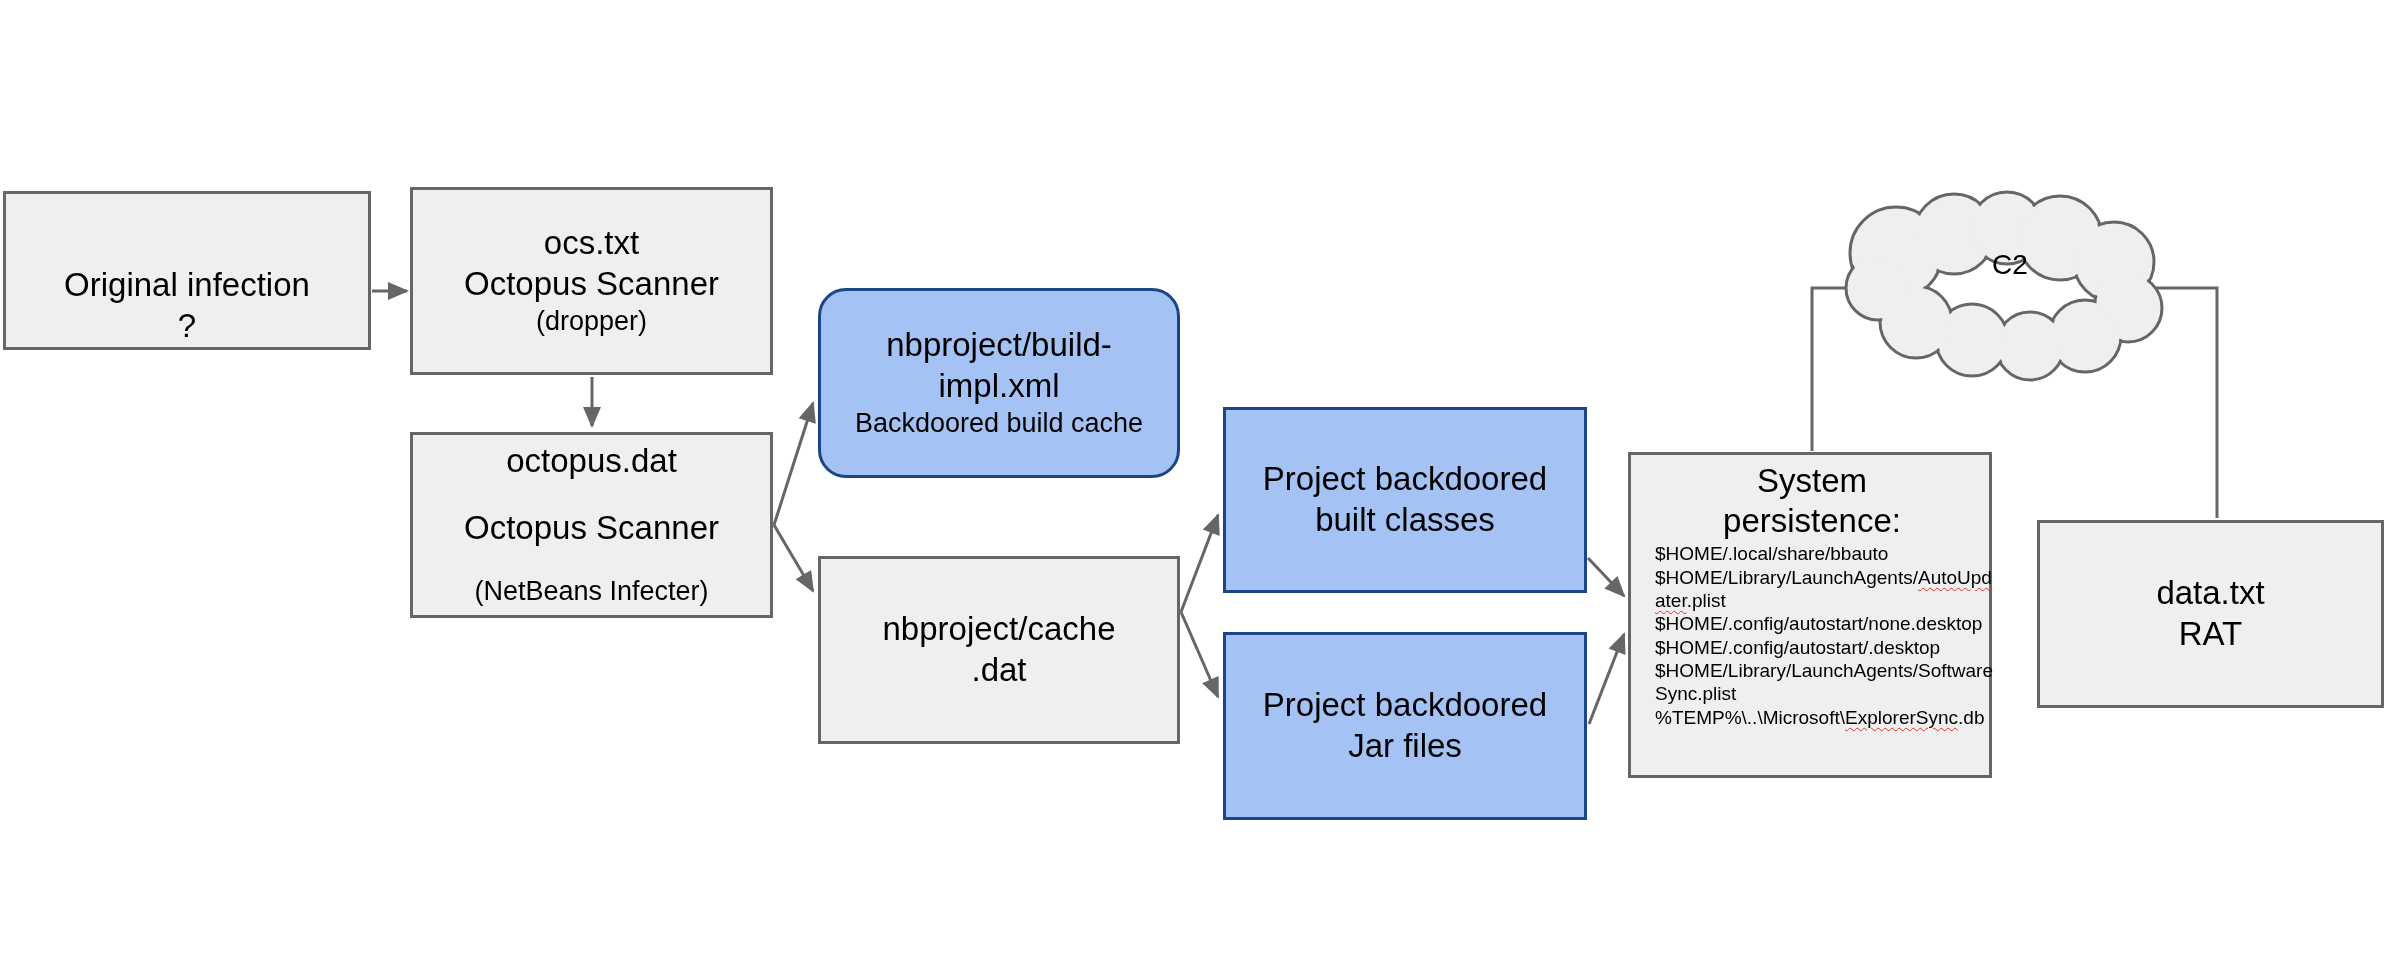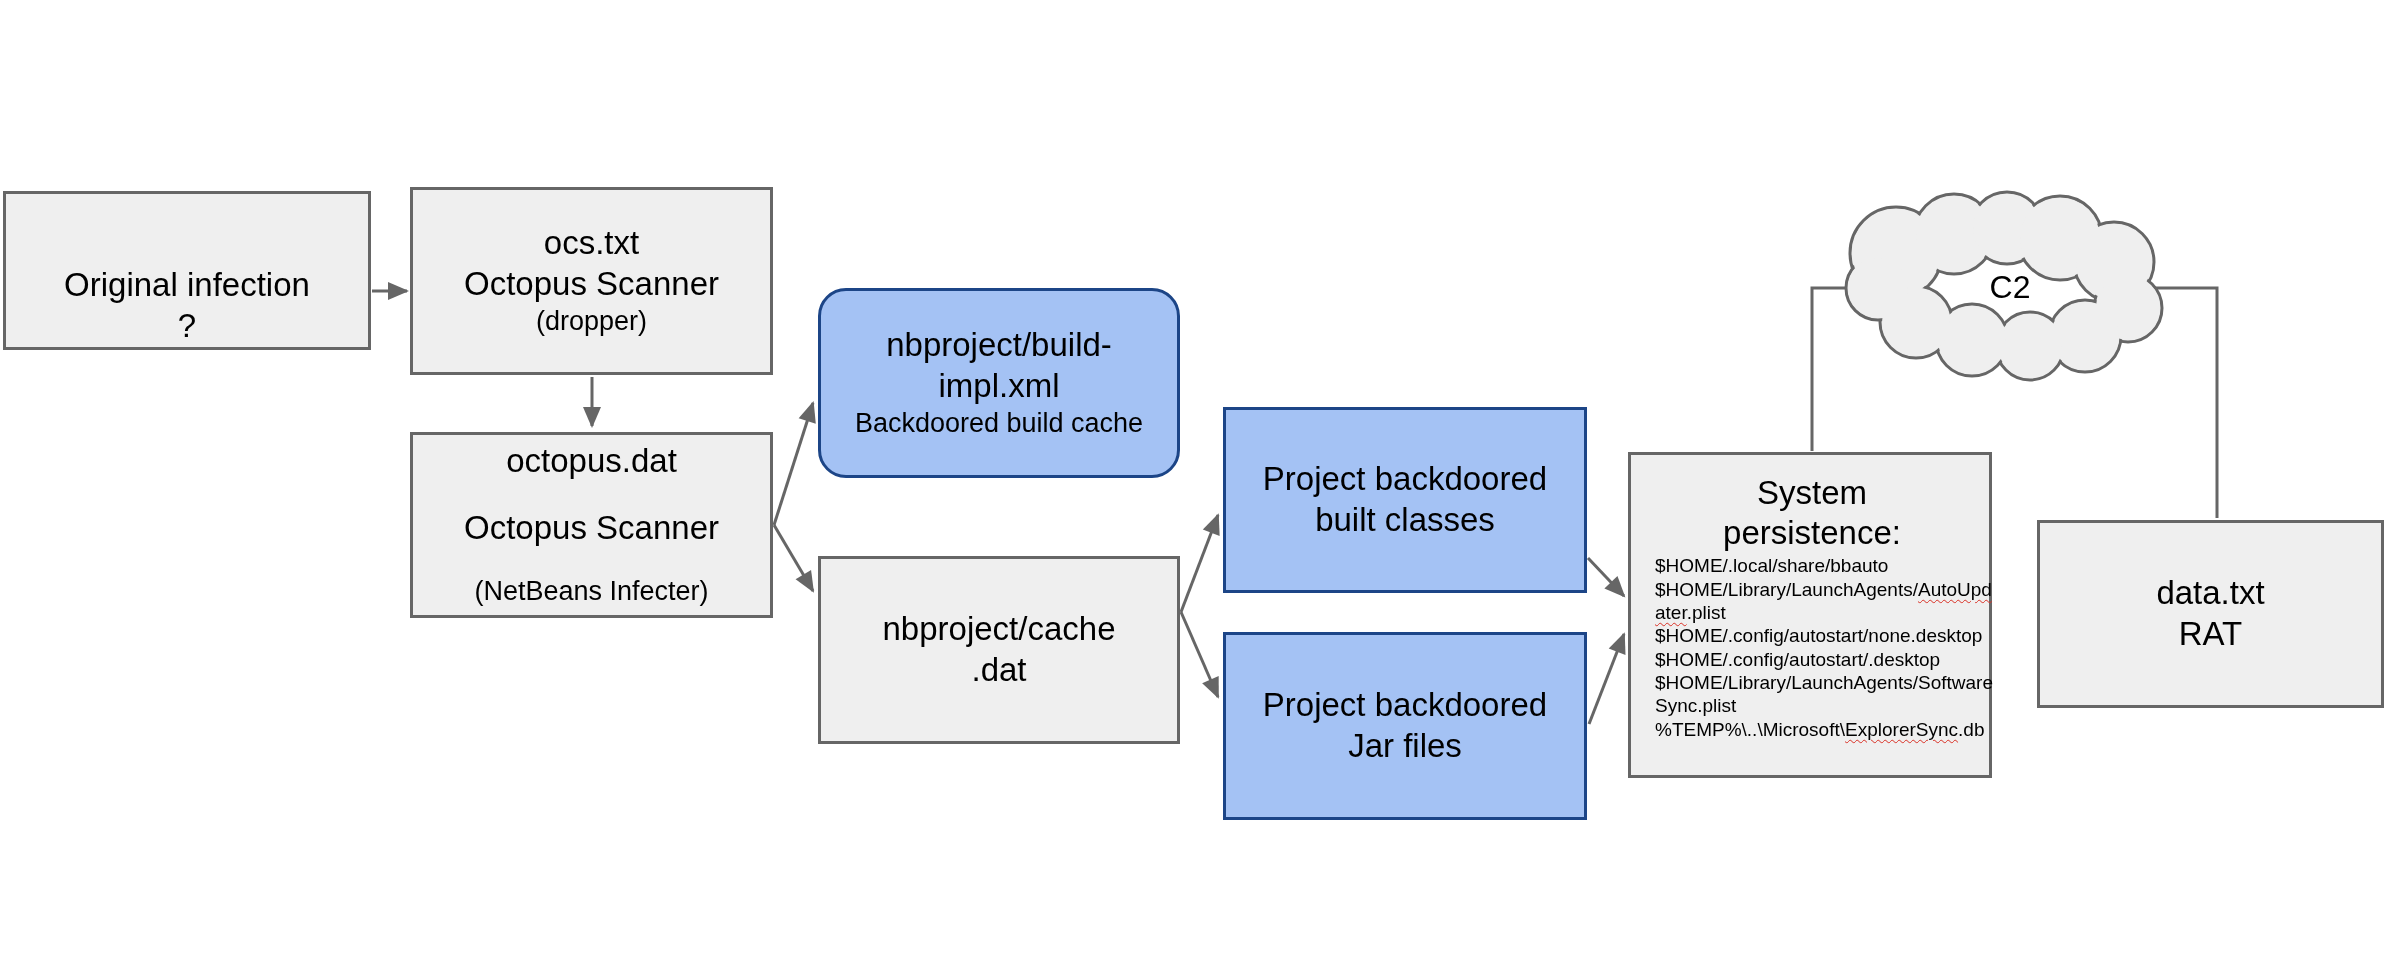--- a/index.html
+++ b/index.html
@@ -14,30 +14,30 @@
   .bold{font-weight:normal;}
   .multiline{white-space:pre-line;}
   #n-original{left:3px;top:191px;width:368px;height:159px;justify-content:flex-end;}
   #n-ocs{left:410px;top:187px;width:363px;height:188px;}
   #n-octopus{left:410px;top:432px;width:363px;height:186px;gap:26px;}
   #n-buildimpl{left:818px;top:288px;width:362px;height:190px;border-radius:28px;}
   #n-cache{left:818px;top:520px;width:362px;height:188px;margin-top:36px;}
   #n-classes{left:1223px;top:407px;width:364px;height:186px;}
   #n-jars{left:1223px;top:632px;width:364px;height:188px;}
   #n-persist{left:1628px;top:452px;width:364px;height:326px;justify-content:flex-start;
-             padding:18px 8px 4px 12px;}
+             padding:6px 8px 4px 12px;}
   #n-rat{left:2037px;top:520px;width:347px;height:188px;}
   .persist-title{font-size:33px;line-height:1.2;align-self:center;text-align:center;}
   .paths{width:100%;margin-top:2px;margin-left:24px;}
   .path-line{font-size:19px;line-height:1.23;text-align:left;word-break:break-all;}
   .sq{text-decoration-line:underline;text-decoration-style:wavy;
       text-decoration-color:#d93025;text-decoration-thickness:1px;text-underline-offset:3px;}
   .overlay{position:absolute;left:0;top:0;width:2402px;height:956px;pointer-events:none;}
-  .c2-label{position:absolute;left:1945px;top:268px;width:130px;text-align:center;
-            font-size:32px;line-height:1.2;}
+  .c2-label{position:absolute;left:1945px;top:248px;width:130px;text-align:center;
+            font-size:28px;line-height:1.2;}
 </style>
 </head>
 <body>
 
 <div class="canvas">
 
   <div class="node" id="n-original">
     <div class="t33 multiline">Original infection
 ?</div>
   </div>

